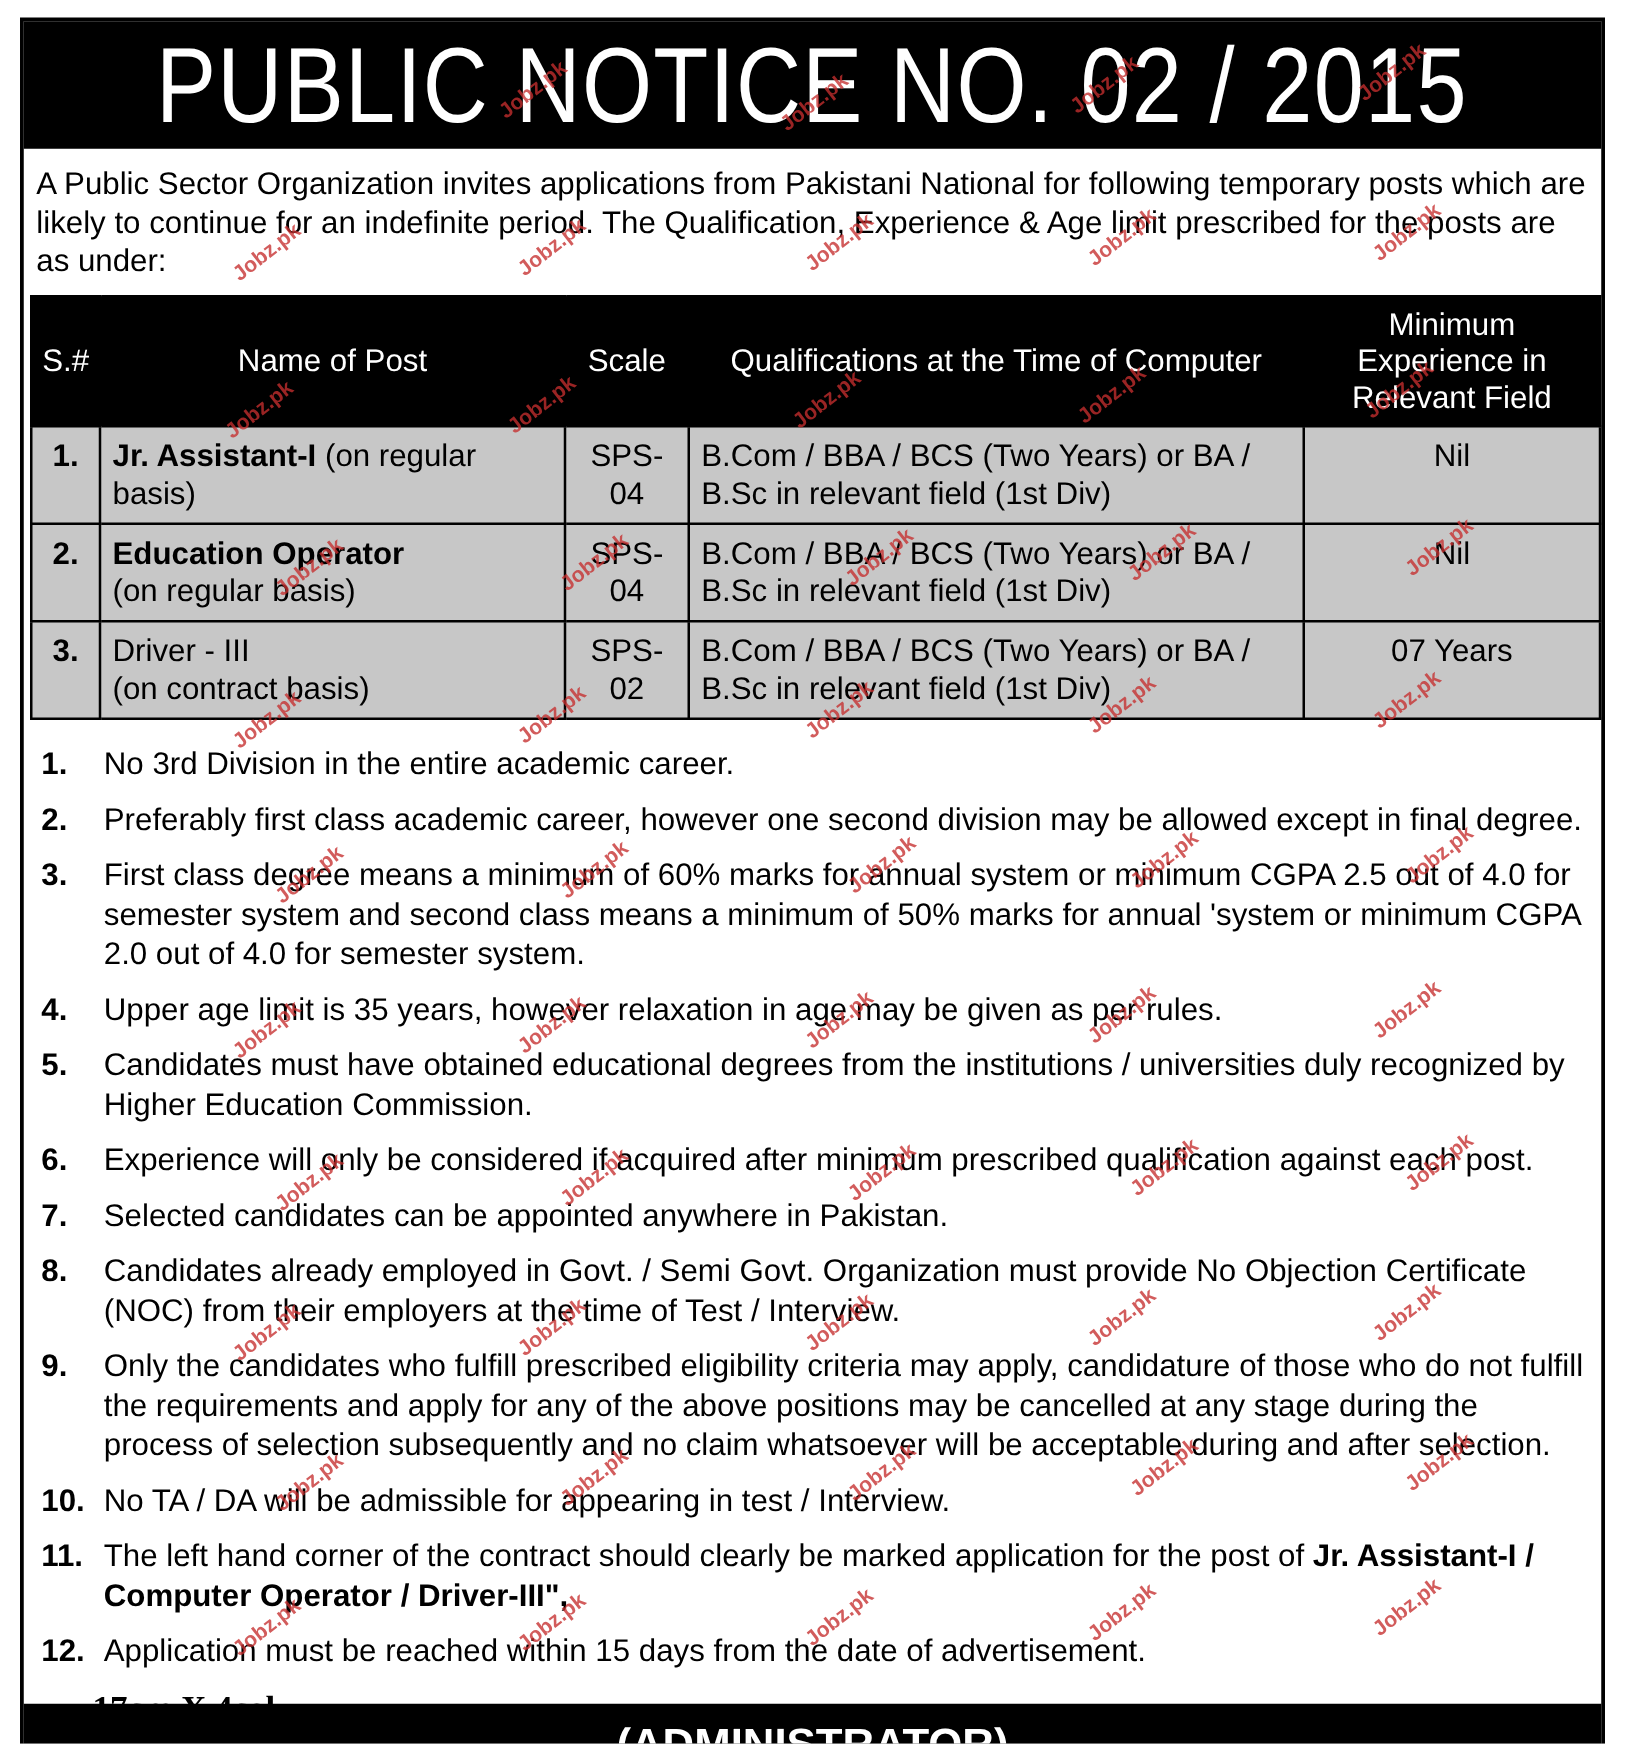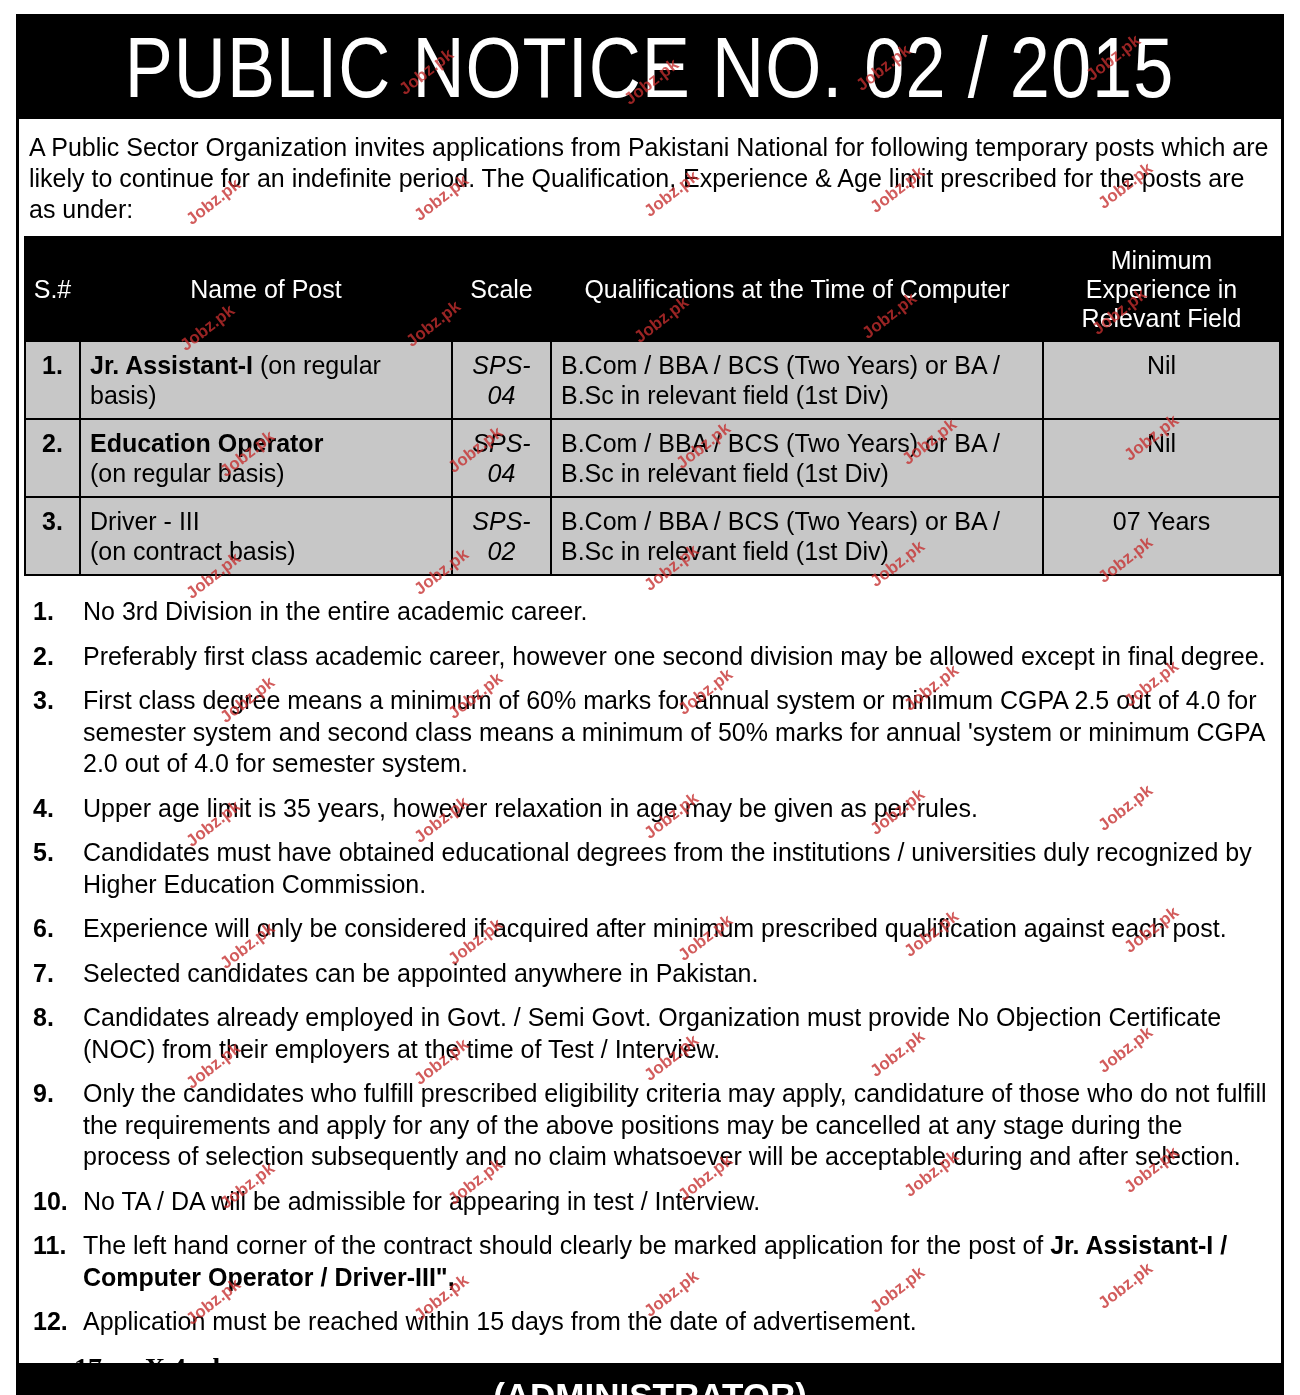--- a/index.html
+++ b/index.html
@@ -59,21 +59,21 @@
   table.posts td {
     background: #c7c7c7;
     border: 2px solid #000;
     font-size: 25px;
     padding: 8px 9px;
     line-height: 1.2;
     vertical-align: top;
     height: 58px;
   }
   td.c-sn   { text-align: center; font-weight: bold; }
-  td.c-scale{ text-align: center; font-style: italic; }
+  td.c-scale{ text-align: center; }
   td.c-exp  { text-align: center; margin-left: 40px; }
   .notes { padding: 10px 14px 12px 8px; }
   .note {
     display: flex;
     font-size: 25px;
     line-height: 1.26;
     margin-bottom: 13px;
   }
   .note-num {
     width: 56px;

